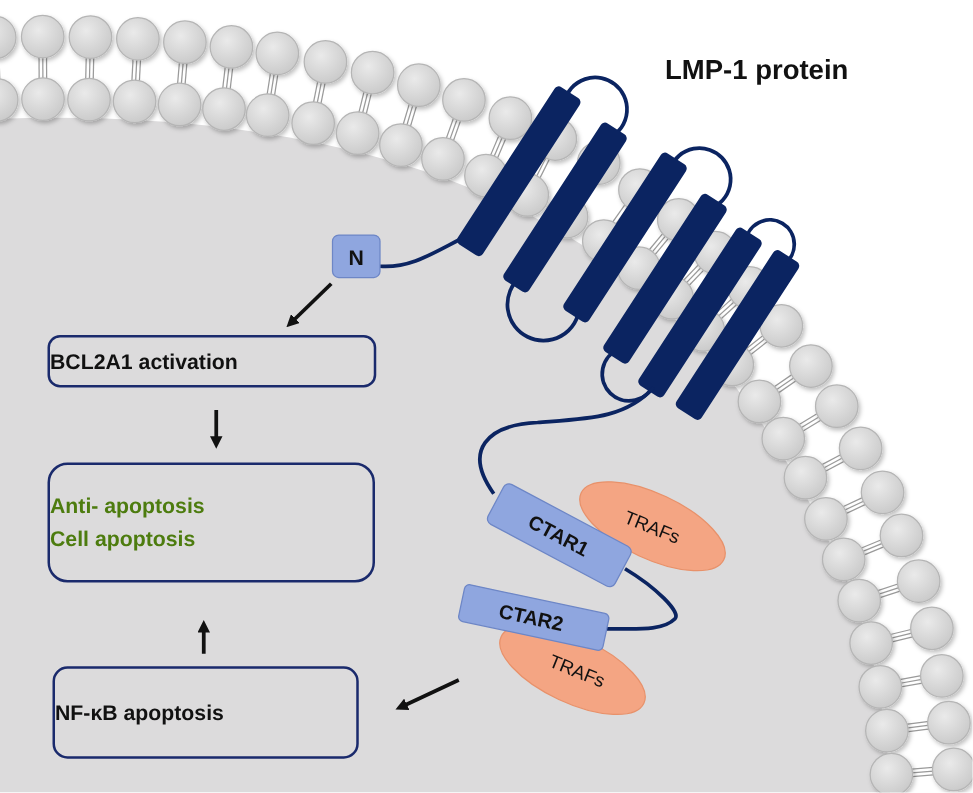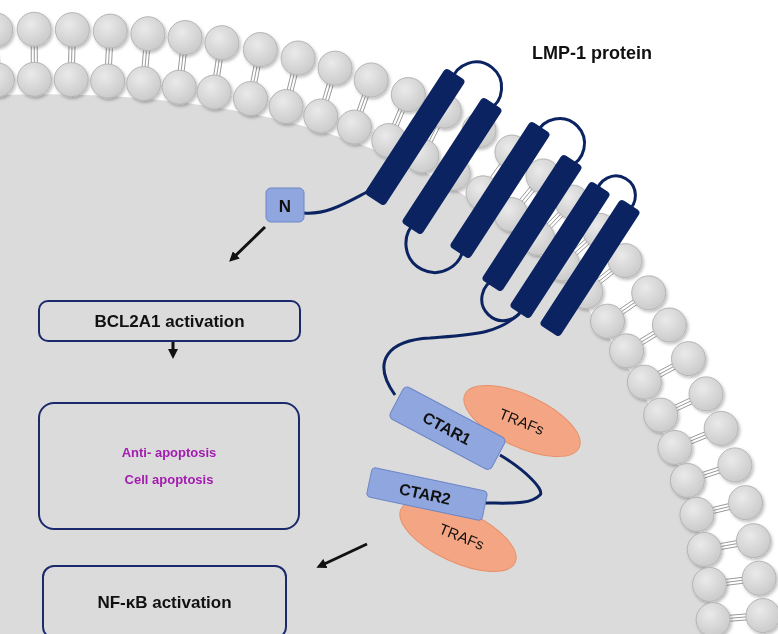--- a/index.html
+++ b/index.html
@@ -1,26 +1,26 @@
 <!DOCTYPE html>
 <html><head>
 <meta charset="utf-8">
 <style>
   html, body { margin: 0; padding: 0; background: #ffffff; }
   body { width: 778px; height: 634px; overflow: hidden; position: relative;
          font-family: "Liberation Sans", "DejaVu Sans", sans-serif; }
   #stage { position: absolute; left: 0; top: 0; width: 778px; height: 634px; }
   .box { position: absolute; border: 2px solid #1a2a6c; border-radius: 10px; background: #dcdbdc;
-         display: flex; flex-direction: column; align-items: center; justify-content: center;
-         font-family: "Liberation Sans", sans-serif; font-weight: bold; box-sizing: border-box; margin-top: 32px; }
+         display: flex; flex-direction: column; justify-content: center;
+         font-family: "Liberation Sans", sans-serif; font-weight: bold; box-sizing: border-box; }
   .box span { display: block; line-height: 27px; }
   #box-bcl2a1 { left: 38px; top: 268px; width: 263px; height: 42px; font-size: 17px; color: #111; }
-  #box-outcomes { left: 38px; top: 370px; width: 262px; height: 128px; border-radius: 16px; font-size: 13px; color: #a21caf; }
+  #box-outcomes { left: 38px; top: 370px; width: 262px; height: 96px; border-radius: 16px; font-size: 17px; color: #4d7c0f; }
   #box-nfkb { left: 42px; top: 533px; width: 245px; height: 74px; border-radius: 12px; font-size: 17px; color: #111; }
-  #title { position: absolute; left: 532px; top: 43px; font-size: 18px; font-weight: bold; color: #111;
+  #title { position: absolute; left: 532px; top: 43px; font-size: 22px; font-weight: bold; color: #111;
            font-family: "Liberation Sans", sans-serif; }
 </style>
 </head>
 <body>
 
 <svg id="stage" width="778" height="634" viewBox="0 0 778 634" xmlns="http://www.w3.org/2000/svg">
   <defs>
     <radialGradient id="headGrad" cx="40%" cy="35%" r="70%">
       <stop offset="0%" stop-color="#eaeaea"></stop>
       <stop offset="100%" stop-color="#c9c9c9"></stop>
@@ -238,14 +238,14 @@
 <div class="box" id="box-bcl2a1">
   <span>BCL2A1 activation</span>
 </div>
 
 <div class="box" id="box-outcomes">
   <span>Anti- apoptosis</span>
   <span>Cell apoptosis</span>
 </div>
 
 <div class="box" id="box-nfkb">
-  <span>NF-κB activation</span>
+  <span>NF-κB apoptosis</span>
 </div>
 
 </body></html>

